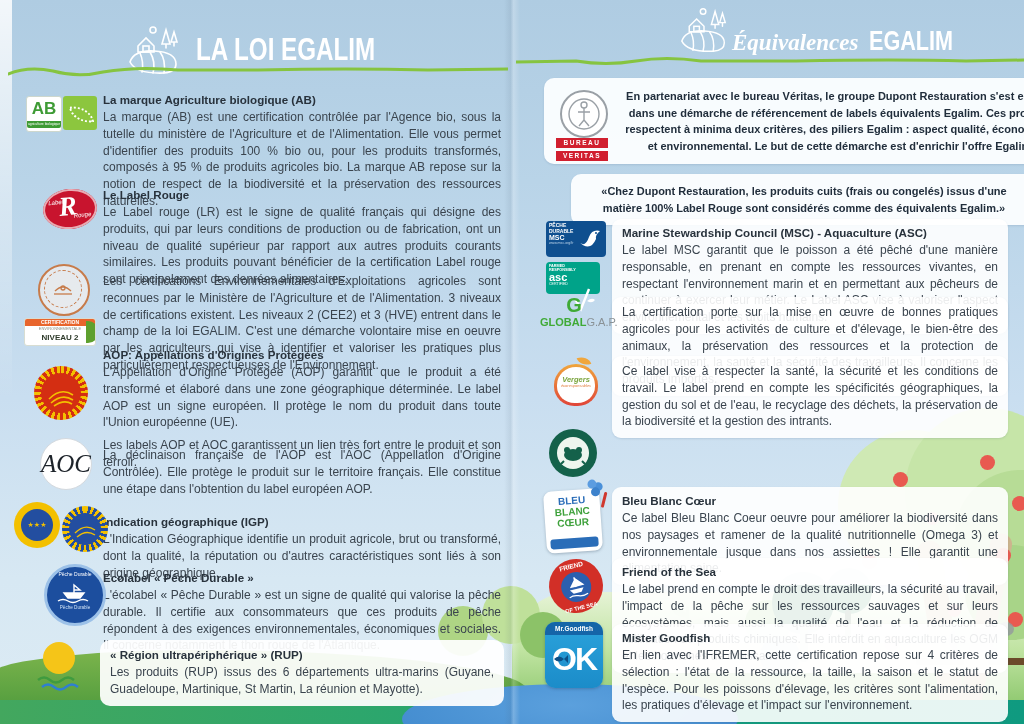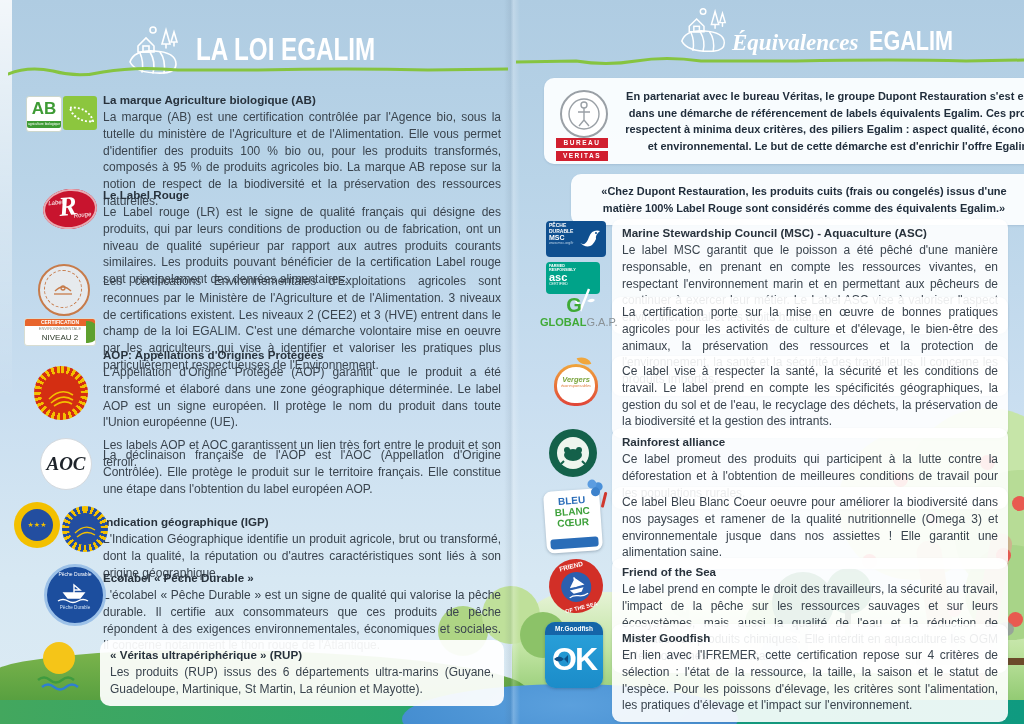--- a/index.html
+++ b/index.html
@@ -146,21 +146,21 @@
   </div>
   <div class="lsec" style="top:515px">
     <div class="sec-title">Indication géographique (IGP)</div>
     <div class="sec-body">L'Indication Géographique identifie un produit agricole, brut ou transformé, dont la qualité, la réputation ou d'autres caractéristiques sont liés à son origine géographique.</div>
   </div>
   <div class="lsec" style="top:571px">
     <div class="sec-title">Ecolabel « Pêche Durable »</div>
     <div class="sec-body">L'écolabel « Pêche Durable » est un signe de qualité qui valorise la pêche durable. Il certifie aux consommateurs que ces produits de pêche répondent à des exigences environnementales, économiques et sociales. Il concerne notamment le thon rouge de l'Atlantique.</div>
   </div>
   <div class="abs" style="left:100px;top:640px;width:384px;background:rgba(255,255,255,.93);border-radius:10px;padding:8px 10px;">
-    <div class="sec-title">« Véritas ultrapériphérique » (RUP)</div>
+    <div class="sec-title">« Région ultrapériphérique » (RUP)</div>
     <div class="sec-body">Les produits (RUP) issus des 6 départements ultra-marins (Guyane, Guadeloupe, Martinique, St Martin, La réunion et Mayotte).</div>
   </div>
 
   <div class="abs" style="left:26px;top:96px;width:34px;height:34px;background:#fff;border:1px solid #cdd7cd;border-radius:3px;text-align:center;">
     <div style="font-weight:900;font-size:17px;color:#3e9b35;line-height:24px;">AB</div>
     <div style="background:#3e9b35;color:#fff;font-size:3.4px;line-height:7px;border-radius:0 0 2px 2px;" class="tiny">agriculture biologique</div>
   </div>
   <div class="abs" style="left:63px;top:96px;width:34px;height:34px;background:#8cc63e;border-radius:3px;">
     <div class="abs" style="left:7px;top:9px;width:19px;height:15px;border:2px dotted #fff;border-radius:0 100% 0 100%;transform:rotate(-8deg);"></div>
   </div>
@@ -177,38 +177,38 @@
       <g fill="none" stroke="#c77b4a" stroke-width="1.3">
         <path d="M4 12 Q12 4 20 12"></path>
           <path d="M3 15 H21"></path>
           <circle cx="12" cy="9" r="2"></circle>
       </g>
     </svg>
   </div>
   <div class="abs" style="left:24px;top:318px;width:70px;height:26px;background:#fff;border-radius:3px;overflow:hidden;border:1px solid #d8ddd2;">
     <div style="background:#e8652c;color:#fff;font-size:5px;font-weight:700;text-align:center;line-height:7px;" class="tiny">CERTIFICATION</div>
     <div style="color:#8a8f84;font-size:4px;text-align:center;line-height:6px;" class="tiny">ENVIRONNEMENTALE</div>
-    <div style="color:#2e3a2a;font-size:8px;font-weight:400;text-align:center;line-height:11px;" class="tiny">NIVEAU 2</div>
+    <div style="color:#2e3a2a;font-size:8px;font-weight:700;text-align:center;line-height:11px;" class="tiny">NIVEAU 2</div>
     <div class="abs" style="right:-3px;top:2px;width:12px;height:22px;background:#5ea02e;border-radius:0 10px 10px 0;"></div>
   </div>
 
   <div class="abs circ" style="left:34px;top:366px;width:54px;height:54px;background:repeating-conic-gradient(#f3c000 0deg 7deg,#d42e12 7deg 14deg);">
     <div class="abs circ" style="left:7px;top:7px;width:40px;height:40px;background:#d42e12;">
       <svg width="40" height="40" viewBox="0 0 40 40">
         <g fill="none" stroke="#f3c000" stroke-width="1.6">
           <path d="M8 26 Q20 14 32 22"></path>
             <path d="M10 30 Q21 20 32 27"></path>
             <path d="M13 33 Q23 26 31 31"></path>
         </g>
       </svg>
     </div>
   </div>
 
   <div class="abs circ" style="left:40px;top:438px;width:50px;height:50px;background:#fff;border:1px solid #d4d9de;text-align:center;">
-    <span style="font-family:'Liberation Serif',serif;font-style:italic;font-weight:700;font-size:19px;color:#1d232a;line-height:50px;text-align:center;">AOC</span>
+    <span style="font-family:'Liberation Serif',serif;font-style:italic;font-weight:400;font-size:25px;color:#1d232a;line-height:50px;text-align:center;">AOC</span>
   </div>
 
   <div class="abs circ" style="left:14px;top:502px;width:46px;height:46px;background:#f3c000;">
     <div class="abs circ" style="left:7px;top:7px;width:32px;height:32px;background:#234ea0;color:#f3c000;font-size:7px;text-align:center;line-height:32px;">★★★</div>
   </div>
   <div class="abs circ" style="left:62px;top:506px;width:46px;height:46px;background:repeating-conic-gradient(#f3c000 0deg 8deg,#234ea0 8deg 16deg);">
     <div class="abs circ" style="left:7px;top:7px;width:32px;height:32px;background:#234ea0;">
       <svg width="32" height="32" viewBox="0 0 32 32">
         <g fill="none" stroke="#f3c000" stroke-width="1.4">
           <path d="M6 20 Q16 10 26 17"></path>
@@ -263,25 +263,22 @@
   <div class="rbox" style="top:219px">
     <div class="sec-title">Marine Stewardship Council (MSC) - Aquaculture (ASC)</div>
     <div class="sec-body">Le label MSC garantit que le poisson a été pêché d'une manière responsable, en prenant en compte les ressources vivantes, en respectant l'environnement marin et en permettant aux pêcheurs de continuer à exercer leur métier.  Le Label ASC vise à valoriser  l'aspect environnemental et les droits humains.</div>
   </div>
   <div class="rbox" style="top:297px">
     <div class="sec-body">La certification porte sur la mise en œuvre de bonnes pratiques agricoles pour les activités de culture et d'élevage, le bien-être des animaux, la préservation des ressources et la protection de l'environnement, la santé et la sécurité des travailleurs. Il concerne les produits importés.</div>
   </div>
   <div class="rbox" style="top:356px">
     <div class="sec-body">Ce label vise à respecter la santé, la sécurité et les conditions de travail. Le label prend en compte les spécificités géographiques, la gestion du sol et de l'eau, le recyclage des déchets, la préservation de la biodiversité et la gestion des intrants.</div>
   </div>
-  <div class="rbox" style="top:428px">
-    <div class="sec-title">Rainforest alliance</div>
-    <div class="sec-body">Ce label promeut des produits qui participent à la lutte contre la déforestation et à l'obtention de meilleures conditions de travail pour les populations rurales.</div>
-  </div>
   <div class="rbox" style="top:487px">
+    <div class="sec-title">Bleu Blanc Cœur</div>
     <div class="sec-body">Ce label Bleu Blanc Coeur oeuvre pour améliorer la biodiversité dans nos paysages et ramener de la qualité nutritionnelle (Omega 3) et environnementale jusque dans nos assiettes ! Elle garantit une alimentation saine.</div>
   </div>
   <div class="rbox" style="top:558px">
     <div class="sec-title">Friend of the Sea</div>
     <div class="sec-body">Le label prend en compte le droit des travailleurs, la sécurité au travail, l'impact de la pêche sur les ressources sauvages et sur leurs écosystèmes, mais aussi la qualité de l'eau et la réduction de l'utilisation de produits chimiques. Elle interdit en aquaculture les OGM et les hormones de croissance.</div>
   </div>
   <div class="rbox" style="top:624px">
     <div class="sec-title">Mister Goodfish</div>
     <div class="sec-body">En lien avec l'IFREMER, cette certification repose sur 4 critères de sélection : l'état de la ressource, la taille, la saison et le statut de l'espèce. Pour les poissons d'élevage, les critères sont l'alimentation, les pratiques d'élevage et l'impact sur l'environnement.</div>
   </div>

